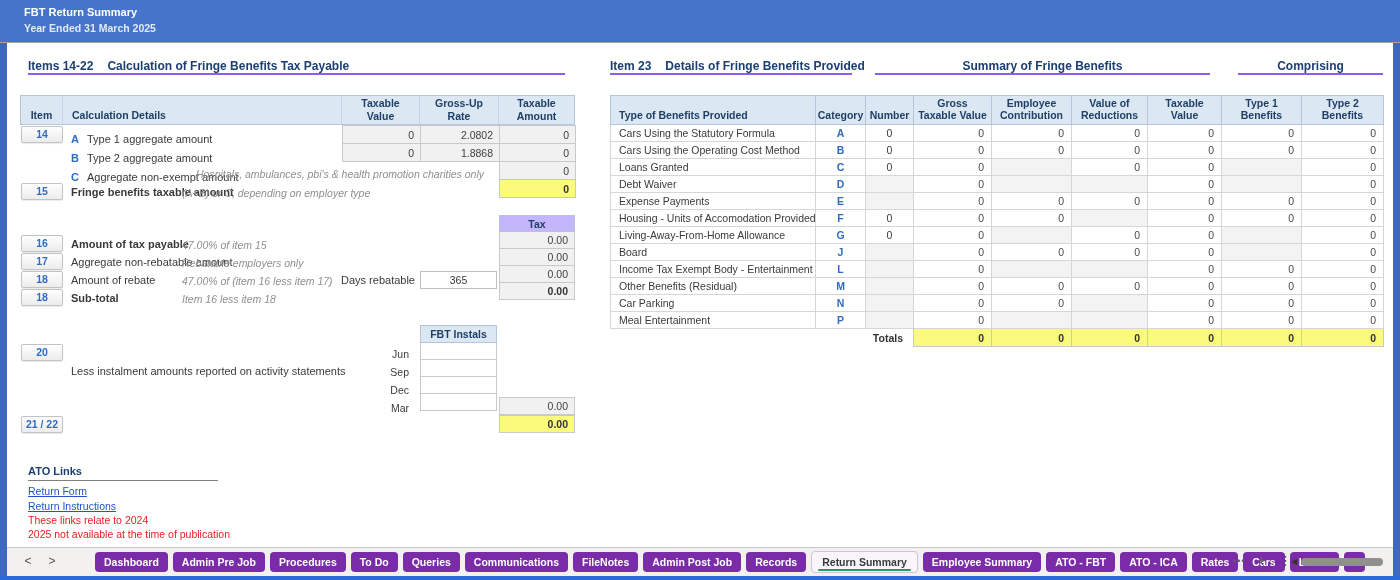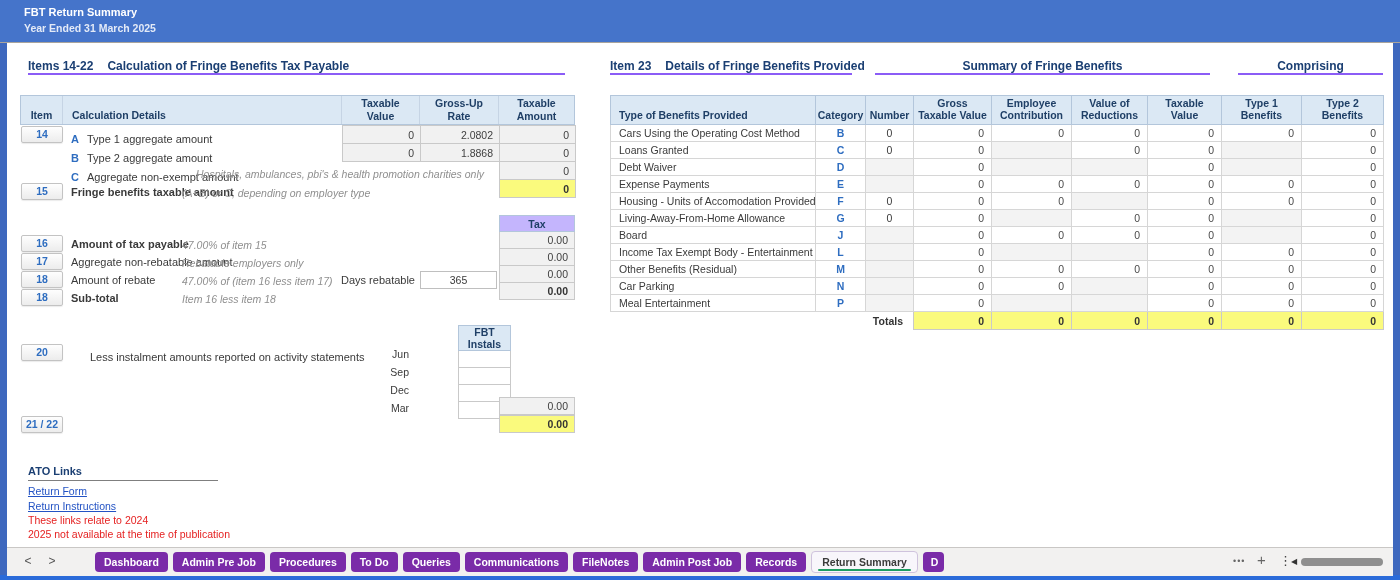--- a/index.html
+++ b/index.html
@@ -199,26 +199,26 @@
   <tr>
         <td>0.00</td>
       </tr>
   <tr>
         <td class="b">0.00</td>
       </tr>
 </tbody>
   </table>
 
 <div class="abs itm-box" style="left:21px;top:344px;">20</div>
-<div class="abs lbl" style="left:71px;top:351px;margin-left:19px;">Less instalment amounts reported on activity statements</div>
+<div class="abs lbl" style="left:71px;top:365px;">Less instalment amounts reported on activity statements</div>
 <div class="abs month-lbl" style="left:375px;top:348px;">Jun</div>
 <div class="abs month-lbl" style="left:375px;top:366px;">Sep</div>
 <div class="abs month-lbl" style="left:375px;top:384px;">Dec</div>
 <div class="abs month-lbl" style="left:375px;top:402px;">Mar</div>
-<table class="abs inst-t" style="left:420px;top:325px;width:53px;margin-left:38px;">
+<table class="abs inst-t" style="left:420px;top:325px;width:77px;">
   <tbody>
       <tr>
         <th>FBT Instals</th>
       </tr>
   <tr>
         <td></td>
       </tr>
   <tr>
         <td></td>
       </tr>
@@ -288,20 +288,31 @@
           <span class="l2">Benefits</span>
         </th>
       <th>
           <span class="l2">Type 2</span>
           <span class="l2">Benefits</span>
         </th>
     </tr>
   </thead>
   <tbody>
 
+      <tr>
+        <td class="c-label">Cars Using the Statutory Formula</td>
+        <td class="c-cat">A</td>
+        <td class="c-numcol">0</td>
+        <td class="num">0</td>
+        <td class="num">0</td>
+        <td class="num">0</td>
+        <td class="num">0</td>
+        <td class="num">0</td>
+        <td class="num">0</td>
+      </tr>
 
       <tr>
         <td class="c-label">Cars Using the Operating Cost Method</td>
         <td class="c-cat">B</td>
         <td class="c-numcol">0</td>
         <td class="num">0</td>
         <td class="num">0</td>
         <td class="num">0</td>
         <td class="num">0</td>
         <td class="num">0</td>
@@ -451,20 +462,28 @@
         <span class="tab">Admin Pre Job</span>
         <span class="tab">Procedures</span>
         <span class="tab">To Do</span>
         <span class="tab">Queries</span>
         <span class="tab">Communications</span>
         <span class="tab">FileNotes</span>
         <span class="tab">Admin Post Job</span>
         <span class="tab">Records</span>
       </span>
     <span class="tab-active">Return Summary</span>
+    <span style="display:flex;gap:5px;">
+        <span class="tab">Employee Summary</span>
+        <span class="tab">ATO - FBT</span>
+        <span class="tab">ATO - ICA</span>
+        <span class="tab">Rates</span>
+        <span class="tab">Cars</span>
+        <span class="tab">Loans</span>
+      </span>
     <span class="tab clipped">D</span>
   </div>
   <div class="bar-icon" style="left:1226px;top:8px;font-size:9px;letter-spacing:1px;">•••</div>
   <div class="bar-icon" style="left:1250px;top:3px;font-size:15px;">+</div>
   <div class="bar-icon" style="left:1272px;top:5px;font-size:13px;color:#444;">⋮</div>
   <div class="bar-icon" style="left:1284px;top:9px;font-size:8px;color:#333;">◀</div>
   <div id="scroll-pill"></div>
 </div>
 
 </body></html>

